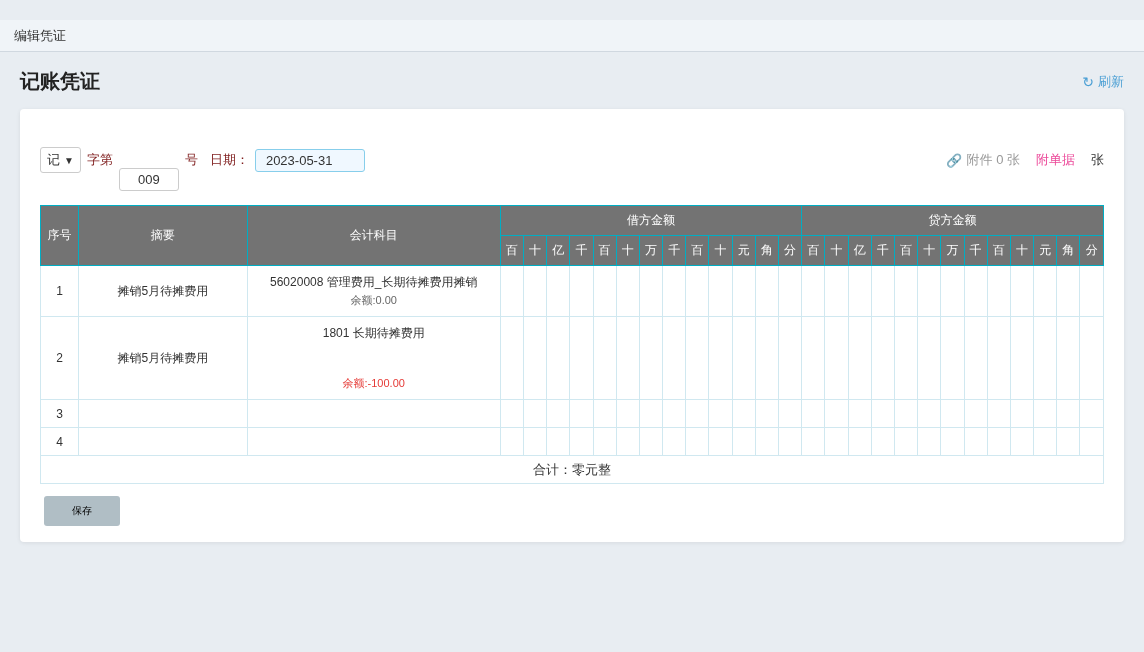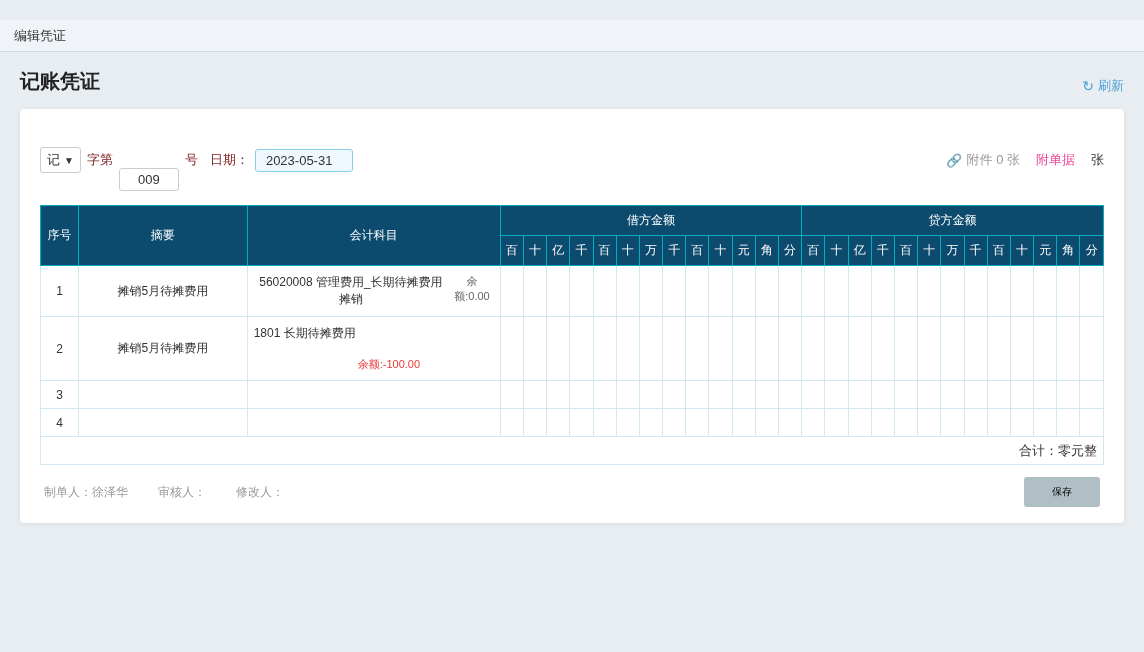--- a/index.html
+++ b/index.html
@@ -24,21 +24,21 @@
     }
     .main-container {
       background: #e8edf2;
       padding: 16px 20px;
       height: calc(652px - 32px);
       overflow-y: auto;
     }
     .page-header {
       display: flex;
       justify-content: space-between;
-      align-items: flex-end;
+      align-items: center;
       margin-bottom: 14px;
     }
     .page-title {
       font-size: 20px;
       font-weight: bold;
       color: #222;
     }
     .refresh-btn {
       color: #4a9fd4;
       cursor: pointer;
@@ -93,21 +93,21 @@
       text-align: center;
       margin-top: 39px;
     }
     .date-field {
       border: 1px solid #87ceeb;
       border-radius: 3px;
       padding: 3px 10px;
       font-size: 13px;
       color: #333;
       background: #f0f8ff;
-      width: 98px;
+      width: 110px;
     }
     .right-actions {
       margin-left: auto;
       display: flex;
       align-items: center;
       gap: 16px;
     }
     .attach-btn {
       color: #999;
       font-size: 13px;
@@ -125,21 +125,21 @@
       color: #333;
       font-size: 13px;
     }
     
     .voucher-table {
       width: 100%;
       border-collapse: collapse;
       font-size: 12px;
     }
     .voucher-table thead tr th {
-      background: #0c4a6e;
+      background: #737373;
       color: #fff;
       text-align: center;
       padding: 6px 4px;
       border: 1px solid #00aec4;
       font-weight: normal;
     }
     .voucher-table tbody tr td {
       border: 1px solid #d0e8f0;
       padding: 4px 6px;
       text-align: center;
@@ -147,21 +147,21 @@
       color: #333;
       height: 28px;
     }
     .col-seq { width: 36px; }
     .col-summary { width: 160px; text-align: center; }
     .col-account { width: 240px; text-align: left; }
     .col-digit { width: 22px; }
     .row-data td { vertical-align: top; }
     .row-data .cell-content {
       display: flex;
-      flex-direction: row;
+      flex-direction: column;
       gap: 2px;
       padding: 4px 0;
     }
     .account-main { font-size: 12px; color: #333; }
     .balance-note { font-size: 11px; color: #666; }
     .balance-negative { color: #e53935; margin-top: 32px; }
     .total-row td {
       border: 1px solid #d0e8f0;
       padding: 8px 10px;
       font-size: 13px;
@@ -405,27 +405,22 @@
             <td class="col-digit"></td>
             <td class="col-digit"></td>
             <td class="col-digit"></td>
             <td class="col-digit"></td>
             <td class="col-digit"></td>
             <td class="col-digit"></td>
             <td class="col-digit"></td>
             <td class="col-digit"></td>
           </tr>
           <tr class="total-row">
-            <td colspan="29" style="text-align: right; margin-left: 40px;">合计：零元整</td>
+            <td colspan="29" style="text-align: center; margin-left: 40px;">合计：零元整</td>
           </tr>
         </tbody>
     </table>
 
     <div class="footer-row">
-      <div class="footer-info">
-        <span>制单人：徐泽华</span>
-        <span>审核人：</span>
-        <span>修改人：</span>
-      </div>
       <button class="save-btn">保存</button>
     </div>
   </div>
 </div>
 
 </body></html>

